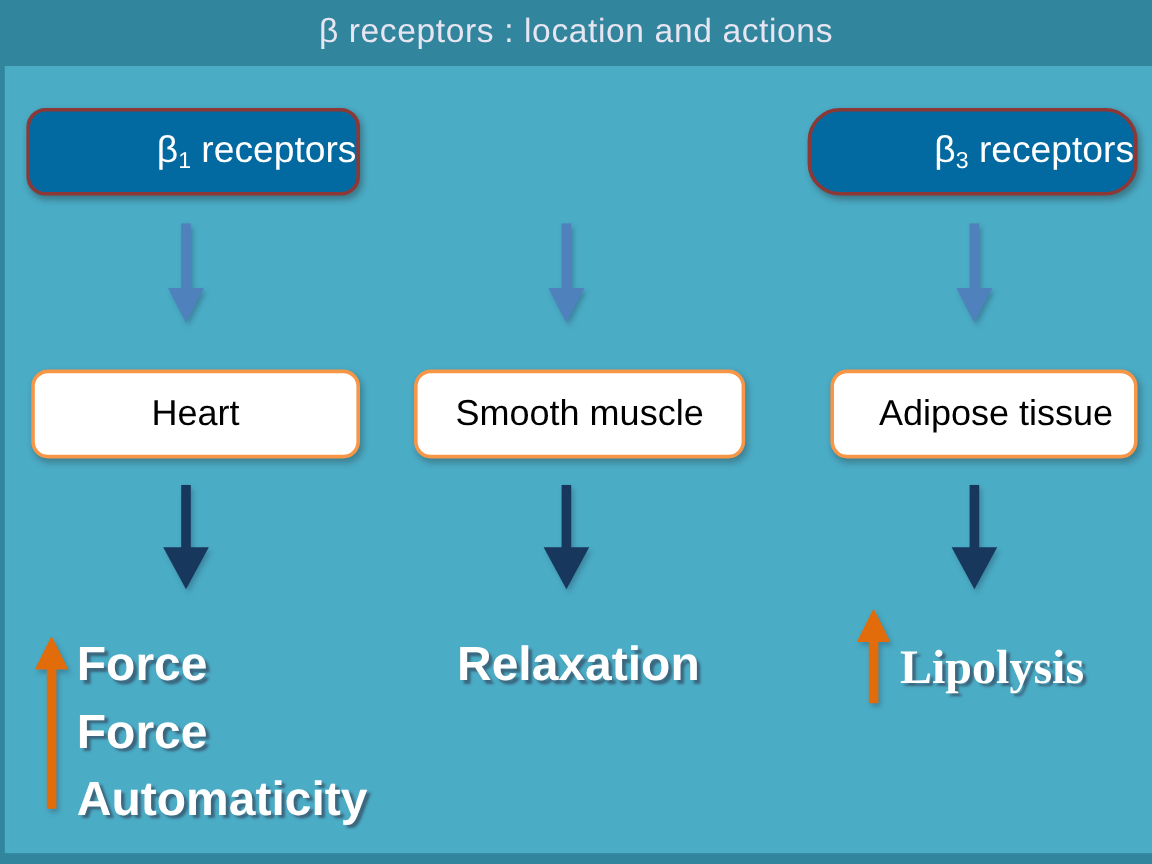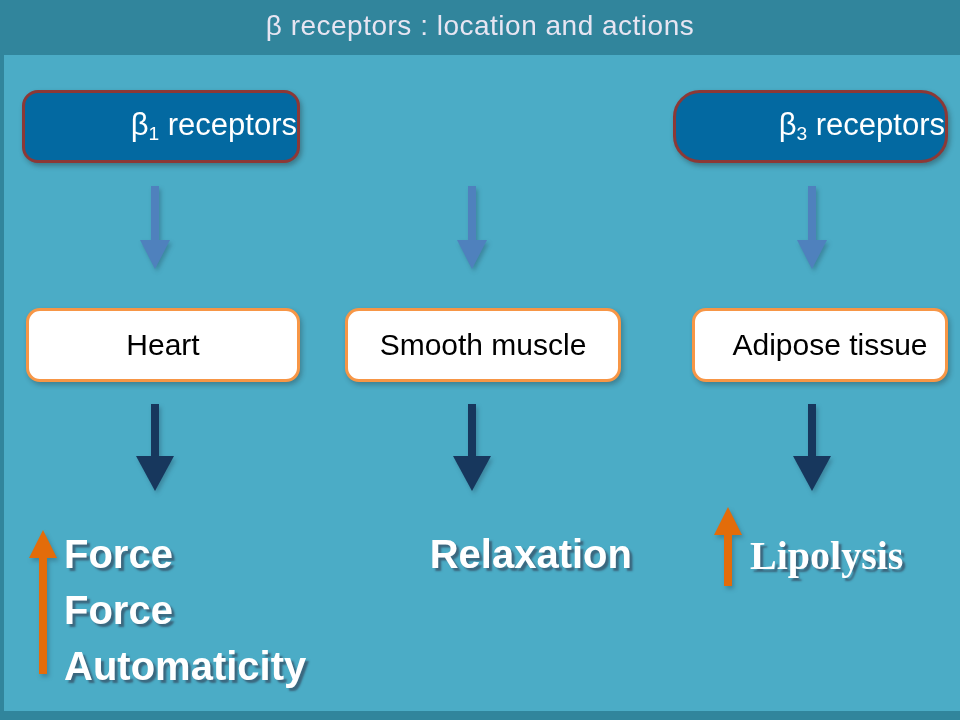--- a/index.html
+++ b/index.html
@@ -42,21 +42,21 @@
   }
 
   .arrow { position:absolute; filter:drop-shadow(2px 3px 2px rgba(25,50,70,0.30)); }
 
   .action-text {
     position:absolute; color:#ffffff; font-weight:bold; font-size:40px;
     text-shadow:3px 3px 2px rgba(45,45,65,0.55);
     white-space:nowrap;
   }
   .action-list div { height:56px; line-height:56px; }
-  .centered { text-align:right; }
+  .centered { text-align:center; }
 </style>
 </head>
 <body>
 
 <div class="slide">
 
   <div class="main-area"></div>
 
   <div class="title-bar">
     <span class="title">β receptors : location and actions</span>

